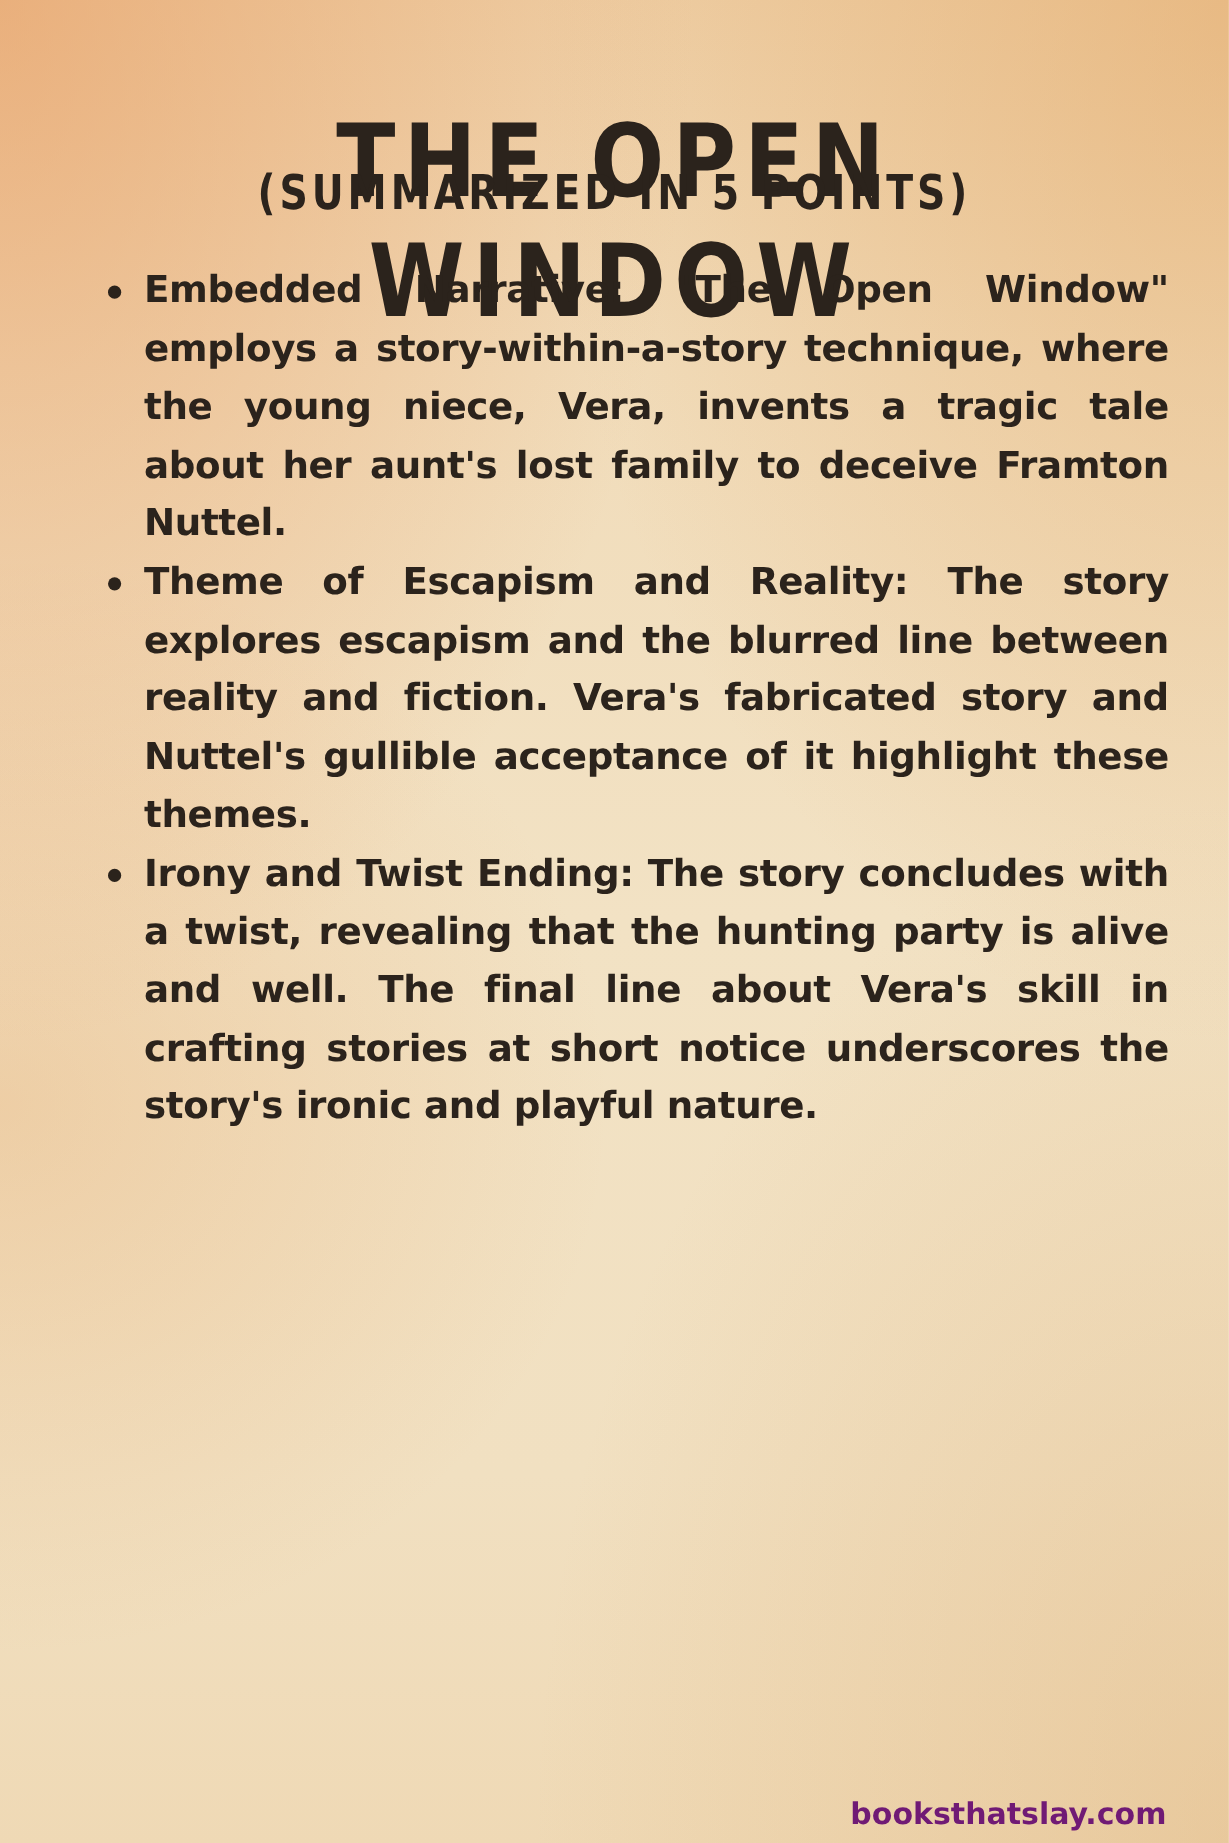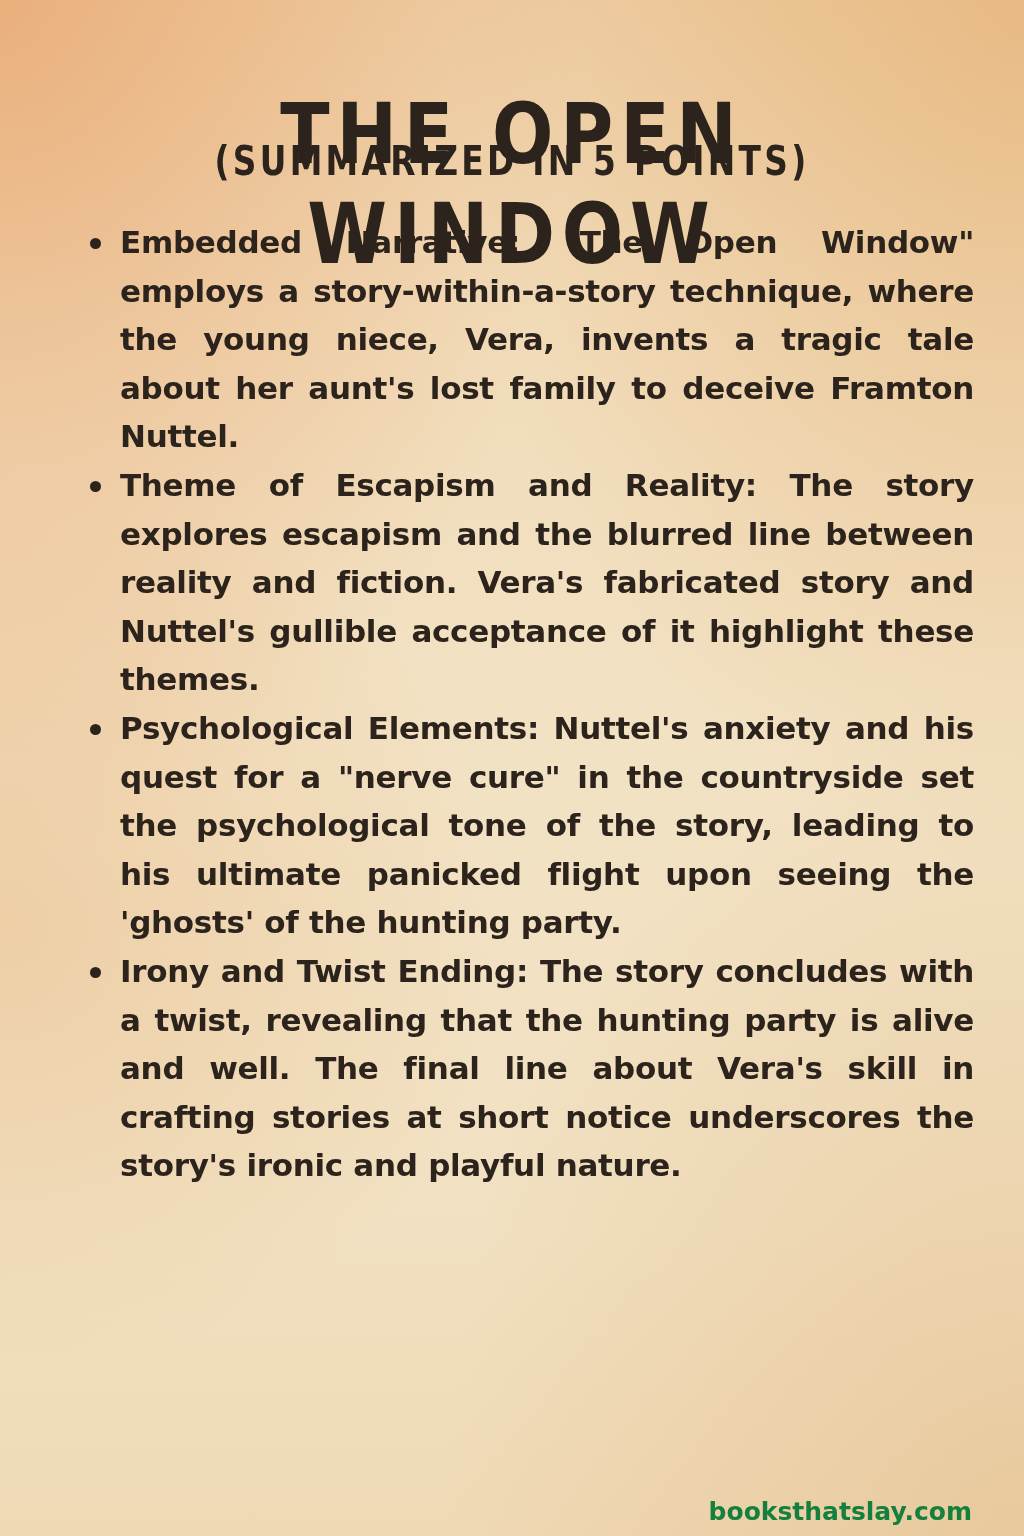--- a/index.html
+++ b/index.html
@@ -87,21 +87,21 @@
       color: #2b231c;
       letter-spacing: -0.3px;
     }
     .footer {
       position: absolute;
       right: 52px;
       bottom: 10px;
       font-family: "DejaVu Sans", sans-serif;
       font-weight: bold;
       font-size: 25px;
-      color: #15803d;
+      color: #701a75;
       letter-spacing: 0px;
     }
   </style>
 </head>
 <body>
 
 <div class="page">
   <h1 class="title">THE OPEN WINDOW</h1>
   <div class="subtitle">(SUMMARIZED IN 5 POINTS)</div>
 
@@ -109,22 +109,18 @@
     <li class="point">
       <span class="bullet"></span>
       <span class="point-text">Embedded Narrative: "The Open Window" employs a story-within-a-story technique, where the young niece, Vera, invents a tragic tale about her aunt's lost family to deceive Framton Nuttel.</span>
     </li>
     <li class="point">
       <span class="bullet"></span>
       <span class="point-text">Theme of Escapism and Reality: The story explores escapism and the blurred line between reality and fiction. Vera's fabricated story and Nuttel's gullible acceptance of it highlight these themes.</span>
     </li>
     <li class="point">
       <span class="bullet"></span>
-      <span class="point-text">Psychological Elements: Nuttel's anxiety and his quest for a "nerve cure" in the countryside set the psychological tone of the story, leading to his ultimate panicked flight upon seeing the 'ghosts' of the hunting party.</span>
-    </li>
-    <li class="point">
-      <span class="bullet"></span>
       <span class="point-text">Irony and Twist Ending: The story concludes with a twist, revealing that the hunting party is alive and well. The final line about Vera's skill in crafting stories at short notice underscores the story's ironic and playful nature.</span>
     </li>
   </ul>
 
   <div class="footer">booksthatslay.com</div>
 </div>
 
 </body></html>

